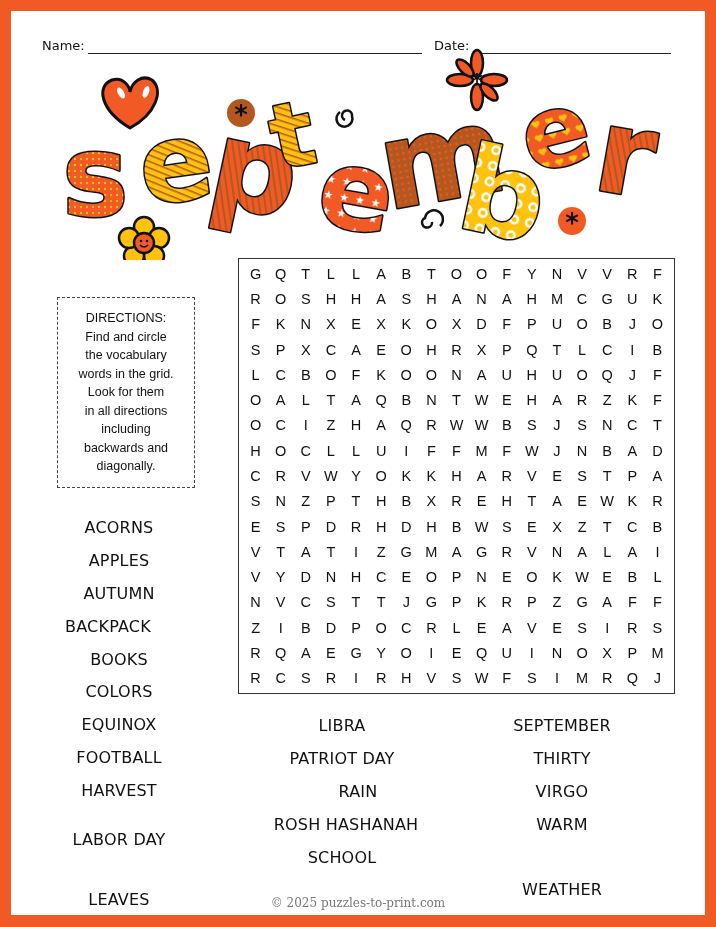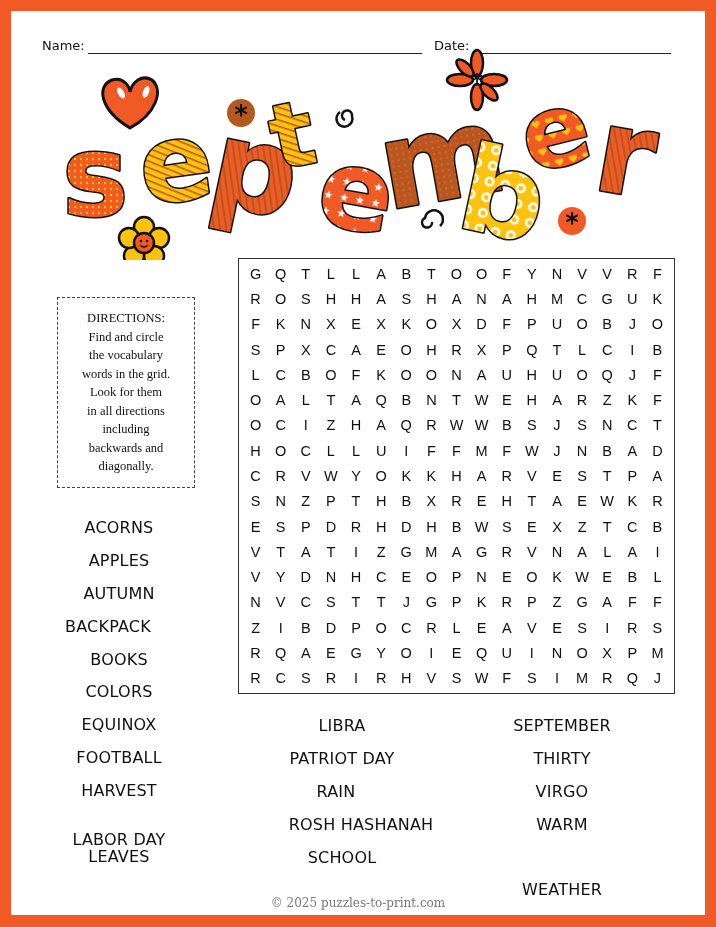--- a/index.html
+++ b/index.html
@@ -43,21 +43,21 @@
       font-size: 14.5px; color: #111;
     }
 
     .directions {
       position: absolute;
       left: 57px; top: 297px;
       width: 138px; height: 191px;
       border: 1.5px dashed #444;
       display: flex; flex-direction: column; align-items: center; justify-content: center;
       text-align: left;
-      font-family: Liberation Serif, serif;
+      font-family: Liberation Sans, sans-serif;
       font-size: 12.5px; line-height: 18.5px; color: #111;
       padding: 0 2px;
     }
 
     .word {
       position: absolute;
       transform: translateX(-50%);
       font-family: "DejaVu Sans", sans-serif;
       font-size: 16px; color: #111;
       white-space: nowrap;
@@ -487,28 +487,28 @@
   <div class="word" style="left:119px; top:518px;">ACORNS</div>
   <div class="word" style="left:119px; top:551px;">APPLES</div>
   <div class="word" style="left:119px; top:584px;">AUTUMN</div>
   <div class="word" style="left:108px; top:617px;">BACKPACK</div>
   <div class="word" style="left:119px; top:650px;">BOOKS</div>
   <div class="word" style="left:119px; top:682px;">COLORS</div>
   <div class="word" style="left:119px; top:715px;text-align:right;">EQUINOX</div>
   <div class="word" style="left:119px; top:748px;">FOOTBALL</div>
   <div class="word" style="left:119px; top:781px;">HARVEST</div>
   <div class="word" style="left:119px; top:814px;margin-top:16px;">LABOR DAY</div>
-  <div class="word" style="left:119px; top:847px;">LEAVES</div>
+  <div class="word" style="left:119px; top:890px;">LEAVES</div>
 </div>
 
 <div>
   <div class="word" style="left:342px; top:716px;">LIBRA</div>
   <div class="word" style="left:342px; top:749px;">PATRIOT DAY</div>
-  <div class="word" style="left:336px; top:782px;">RAIN</div>
-  <div class="word" style="left:361px; top:815px;">ROSH HASHANAH</div>
+  <div class="word" style="left:358px; top:782px;">RAIN</div>
+  <div class="word" style="left:346px; top:815px;">ROSH HASHANAH</div>
   <div class="word" style="left:342px; top:848px;">SCHOOL</div>
 </div>
 
 <div>
   <div class="word" style="left:562px; top:716px;">SEPTEMBER</div>
   <div class="word" style="left:562px; top:749px;">THIRTY</div>
   <div class="word" style="left:562px; top:782px;">VIRGO</div>
   <div class="word" style="left:562px; top:815px;">WARM</div>
   <div class="word" style="left:562px; top:880px;">WEATHER</div>
 </div>

